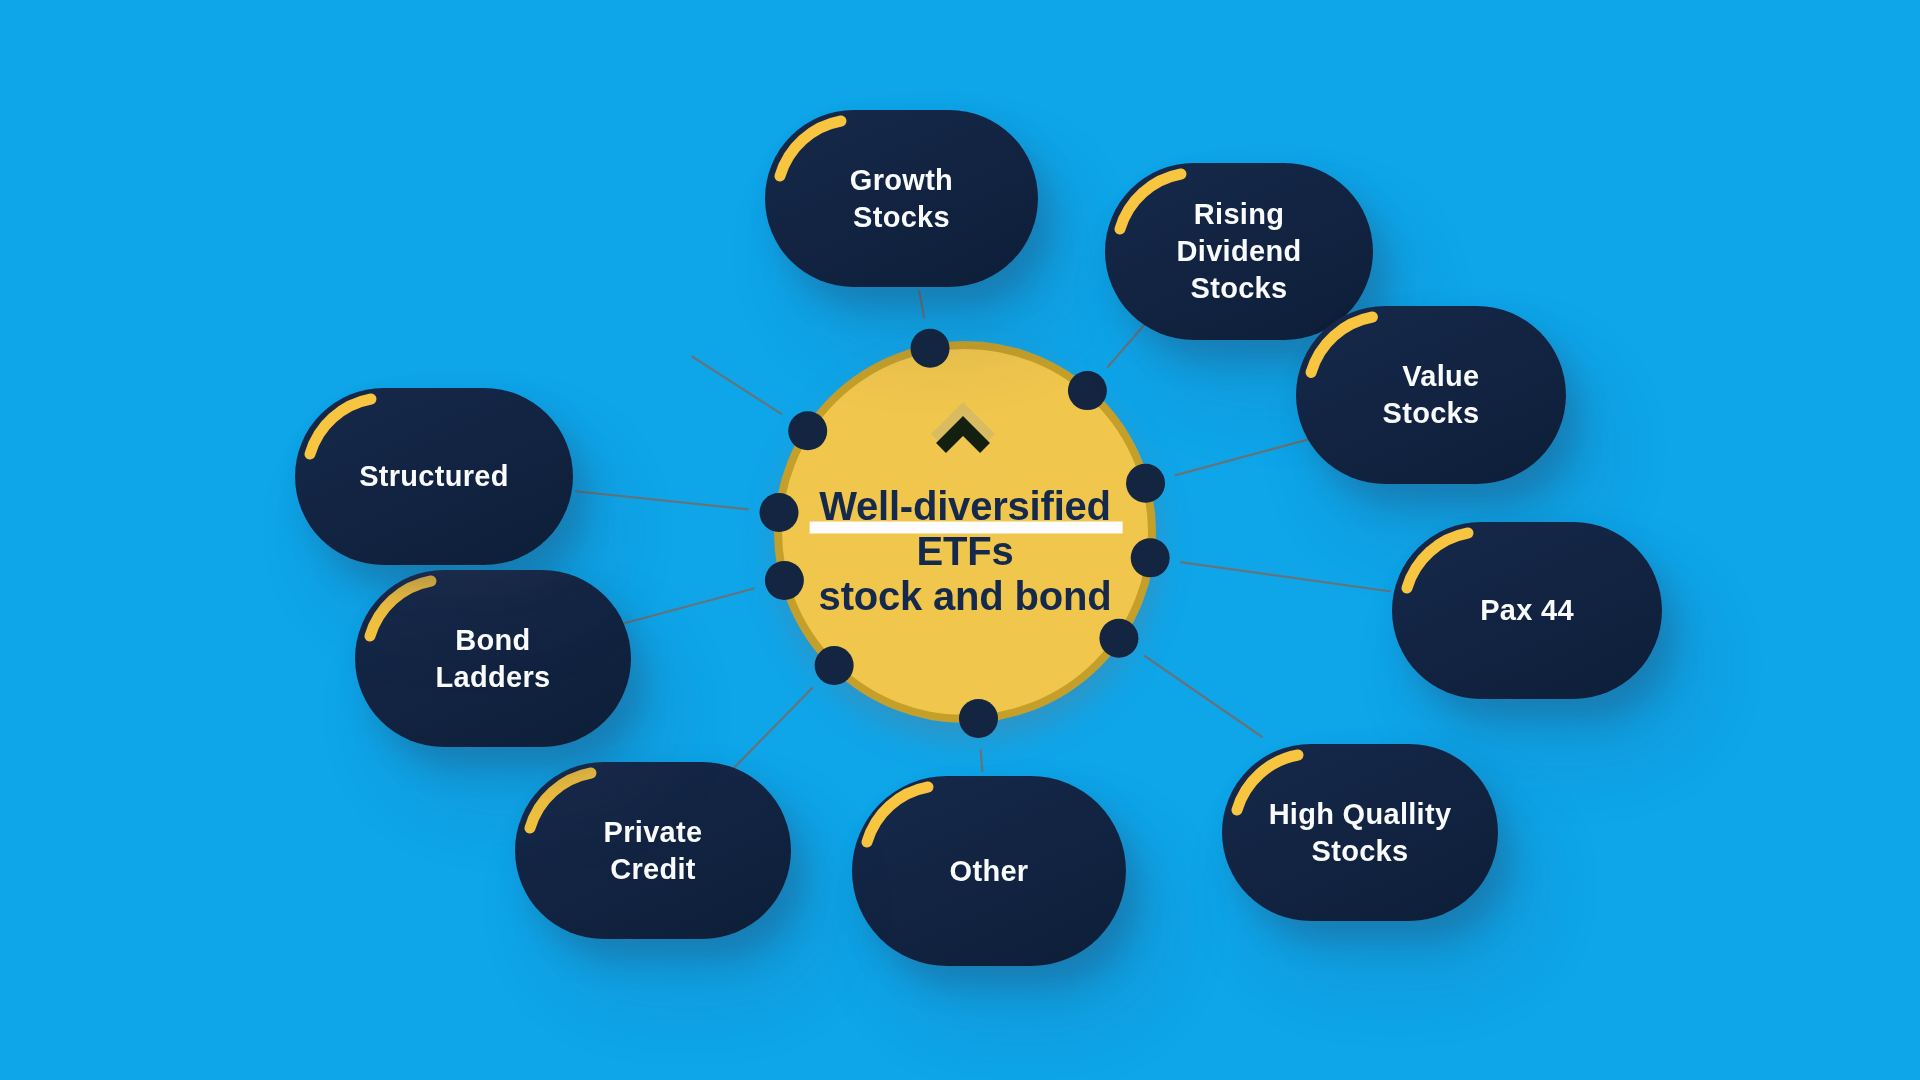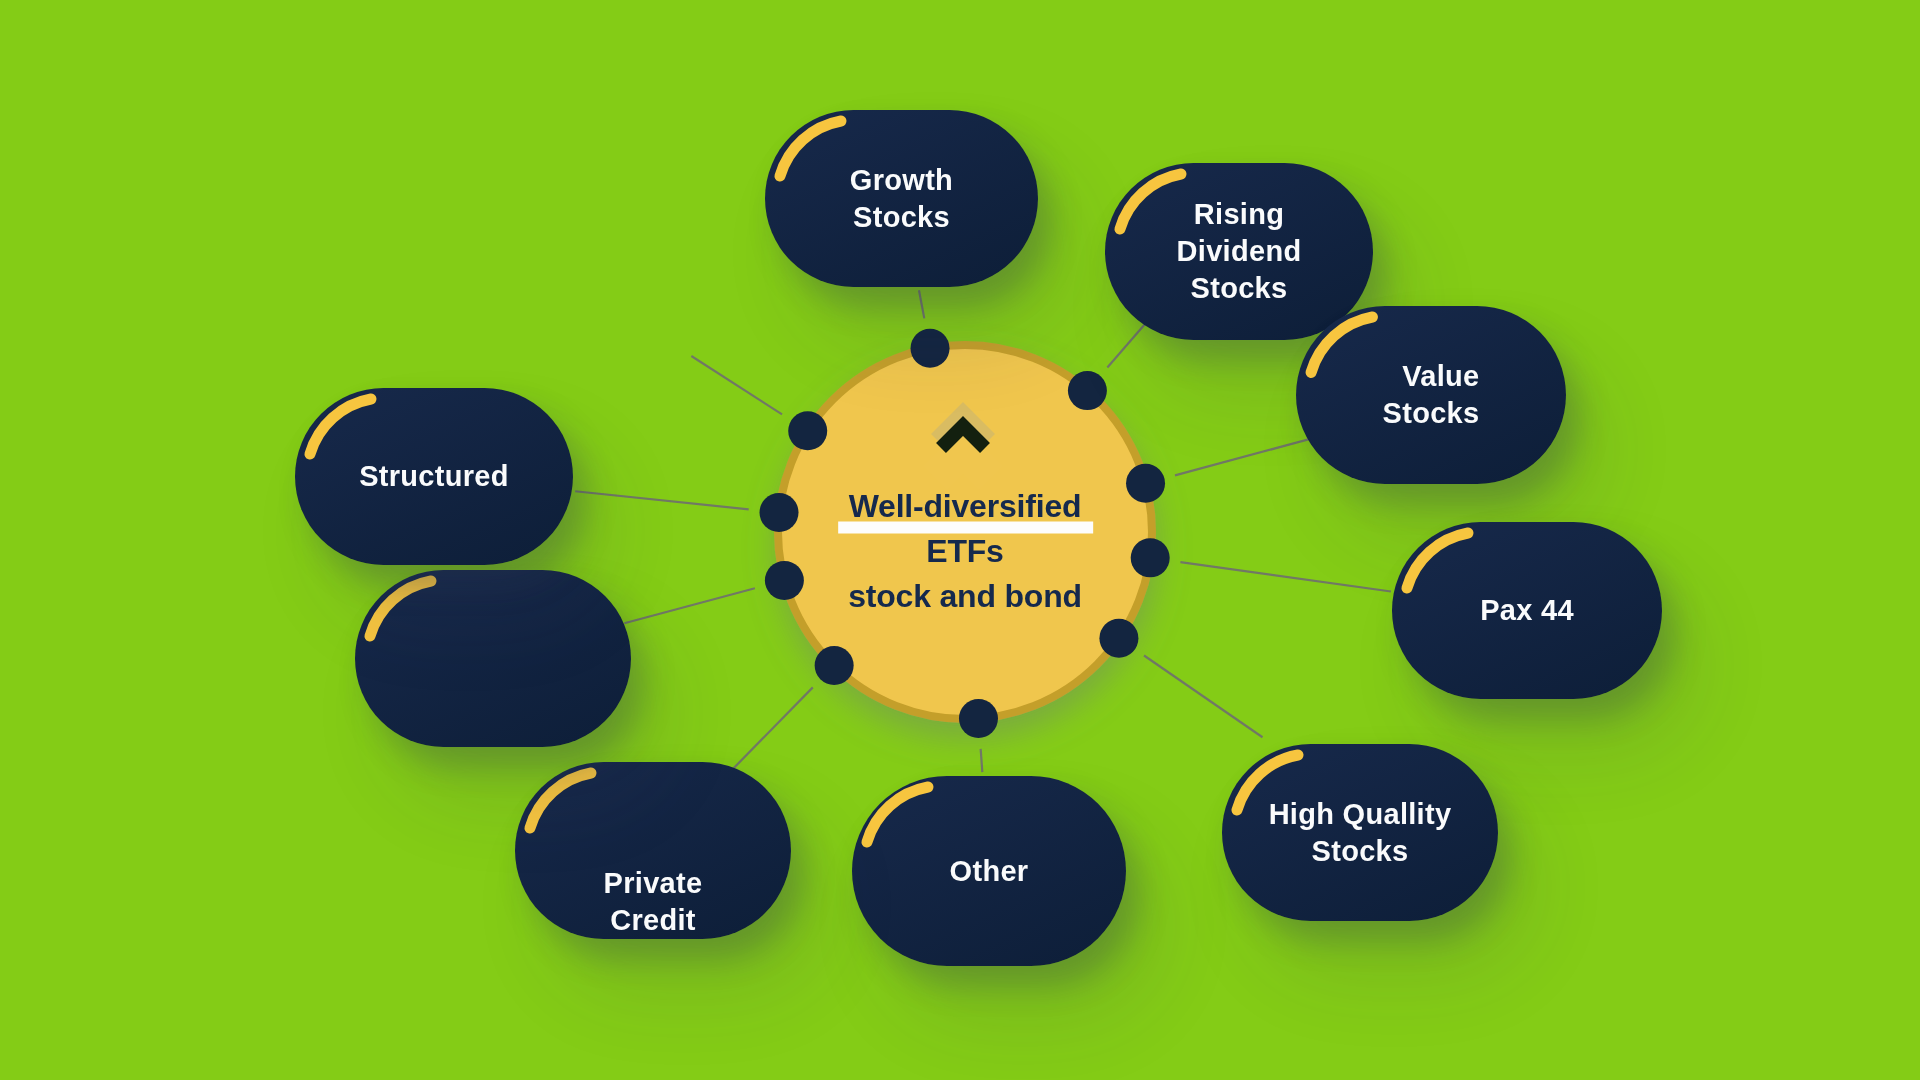--- a/index.html
+++ b/index.html
@@ -1,19 +1,19 @@
 <!DOCTYPE html>
 <html><head>
 <meta charset="utf-8">
 <style>
   html,body{margin:0;padding:0;background:#ffffff;}
   .stage{
     position:relative;
     width:1920px;height:1080px;
-    background:#84cc16;
+    background:#0ea5e9;
     overflow:hidden;
     font-family:"Liberation Sans", sans-serif;
   }
   #diagram-svg{position:absolute;left:0;top:0;z-index:1;}
   #pills{position:absolute;left:0;top:0;width:100%;height:100%;z-index:2;}
   .pill{
     position:absolute;
     border-radius:999px;
     background:linear-gradient(155deg,#17294b 0%,#0d1e38 100%);
     box-shadow:14px 20px 30px rgba(44,56,82,.26), 34px 54px 80px rgba(44,56,82,.13);
@@ -30,21 +30,21 @@
     position:relative;
     z-index:1;
   }
   .arc{position:absolute;left:0;top:0;z-index:0;}
   .hub-label{
     position:absolute;
     left:965px;top:551px;
     transform:translate(-50%,-50%);
     text-align:center;
     color:#15294d;
-    font-size:32px;
+    font-size:40px;
     line-height:45px;
     font-weight:bold;
     letter-spacing:-0.2px;
     z-index:3;
     white-space:nowrap;
   }
   .u{position:relative;display:inline-block;z-index:0;}
   .u::after{
     content:"";
     position:absolute;
@@ -126,31 +126,33 @@
         </svg>
         <span class="pill-label">High Quallity
 Stocks</span>
       </div>
       <div class="pill" style="left: 852px; top: 776px; width: 274px; height: 190px;">
         <svg class="arc" width="177" height="177" viewBox="0 0 177 177">
           <path d="M 15 66 A 78 78 0 0 1 76 11" fill="none" stroke="#f7c53f" stroke-width="11" stroke-linecap="round"></path>
         </svg>
         <span class="pill-label">Other</span>
       </div>
-      <div class="pill" style="left: 515px; top: 762px; width: 276px; height: 177px; align-items: flex-end;">
+      <div class="pill" style="left: 515px; top: 762px; width: 276px; height: 177px;">
         <svg class="arc" width="177" height="177" viewBox="0 0 177 177">
           <path d="M 15 66 A 78 78 0 0 1 76 11" fill="none" stroke="#f7c53f" stroke-width="11" stroke-linecap="round"></path>
         </svg>
         <span class="pill-label">Private
 Credit</span>
       </div>
       <div class="pill" style="left: 355px; top: 570px; width: 276px; height: 177px;">
         <svg class="arc" width="177" height="177" viewBox="0 0 177 177">
           <path d="M 15 66 A 78 78 0 0 1 76 11" fill="none" stroke="#f7c53f" stroke-width="11" stroke-linecap="round"></path>
         </svg>
+        <span class="pill-label">Bond
+Ladders</span>
       </div>
       <div class="pill" style="left: 295px; top: 388px; width: 278px; height: 177px;">
         <svg class="arc" width="177" height="177" viewBox="0 0 177 177">
           <path d="M 15 66 A 78 78 0 0 1 76 11" fill="none" stroke="#f7c53f" stroke-width="11" stroke-linecap="round"></path>
         </svg>
         <span class="pill-label">Structured</span>
       </div>
     </div>
   <div class="hub-label">
     <div><span class="u">Well-diversified</span></div>

